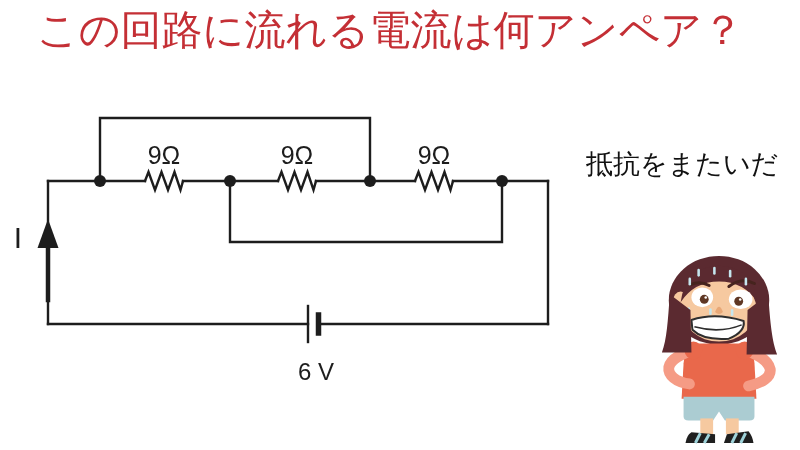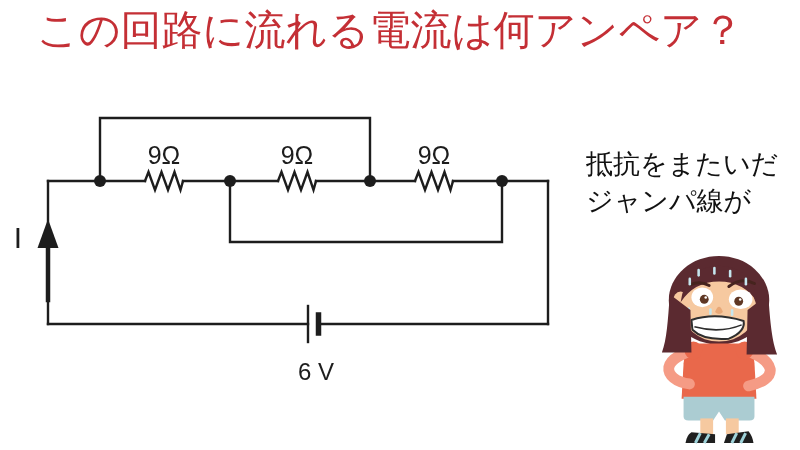--- a/index.html
+++ b/index.html
@@ -66,21 +66,20 @@
       <text x="164" y="164">9Ω</text>
       <text x="297" y="164">9Ω</text>
       <text x="434" y="164">9Ω</text>
       <text x="316" y="380" font-size="24">6 V</text>
     </g>
     <text class="svg-label" x="18" y="248" font-size="30" fill="#1d1d1d" text-anchor="middle">I</text>
   </svg>
 
   <div class="speech">
     <div>抵抗をまたいだ</div>
-    <div>ジャンパ線が</div>
   </div>
 
   <svg class="char-svg" viewBox="0 0 150 195" xmlns="http://www.w3.org/2000/svg">
 
     <ellipse cx="74" cy="48" rx="51" ry="45" fill="#5b2a30"></ellipse>
 
     <ellipse cx="35" cy="50" rx="8" ry="11" fill="#f6c9a0"></ellipse>
 
     <ellipse cx="74" cy="57" rx="38" ry="33" fill="#f6c9a0"></ellipse>
 

